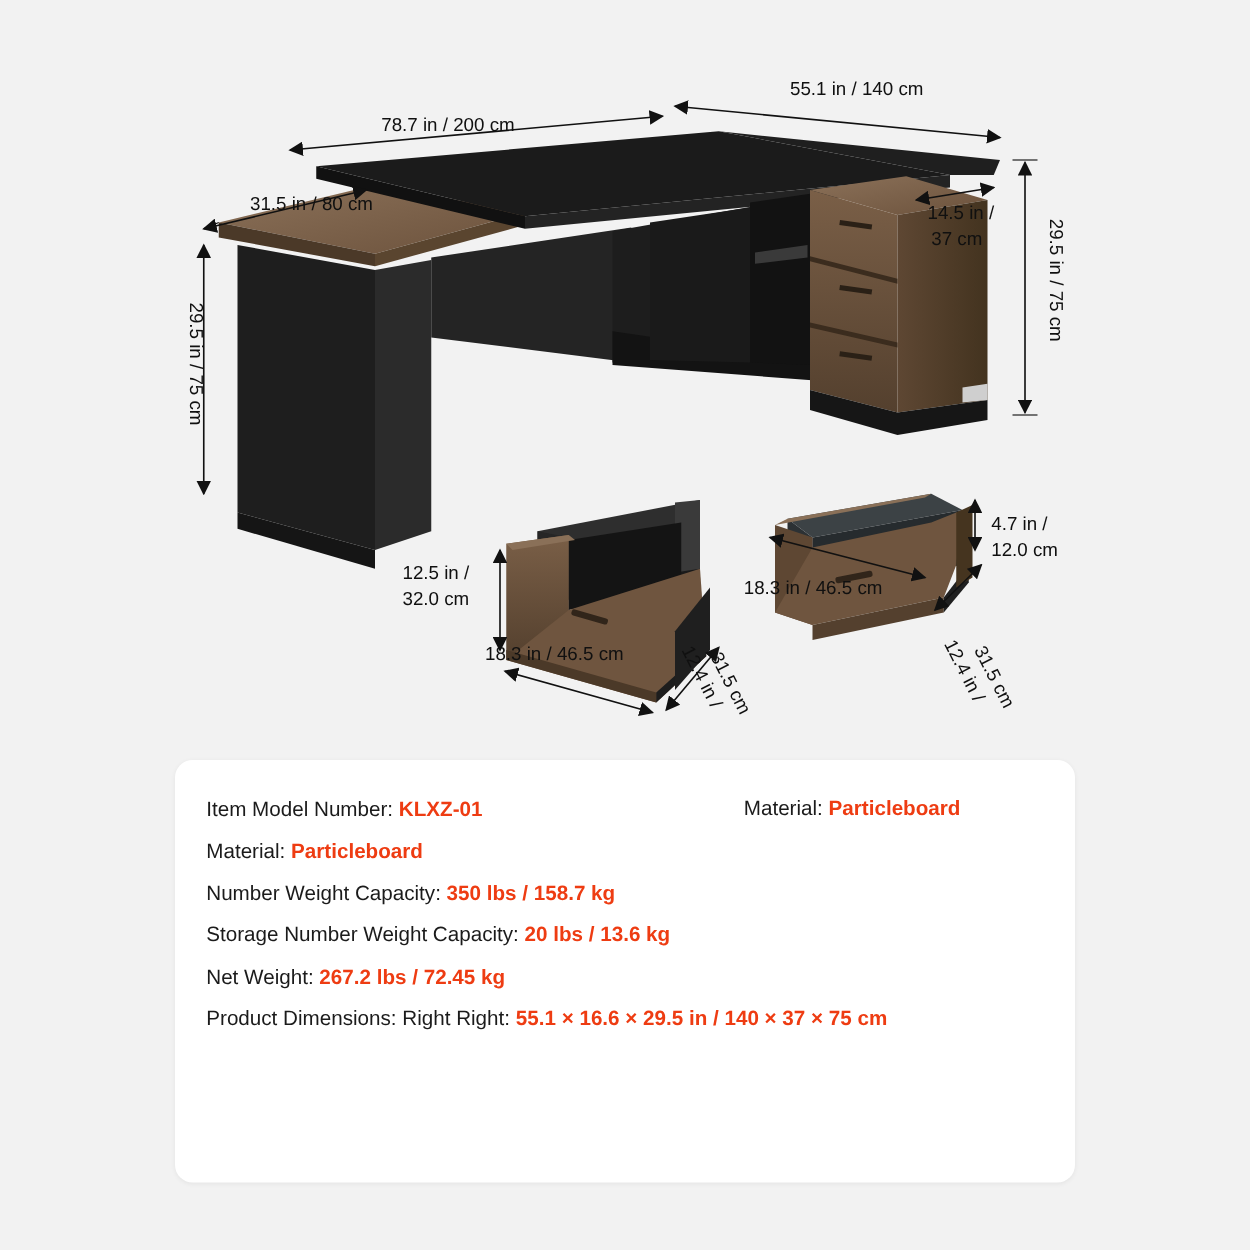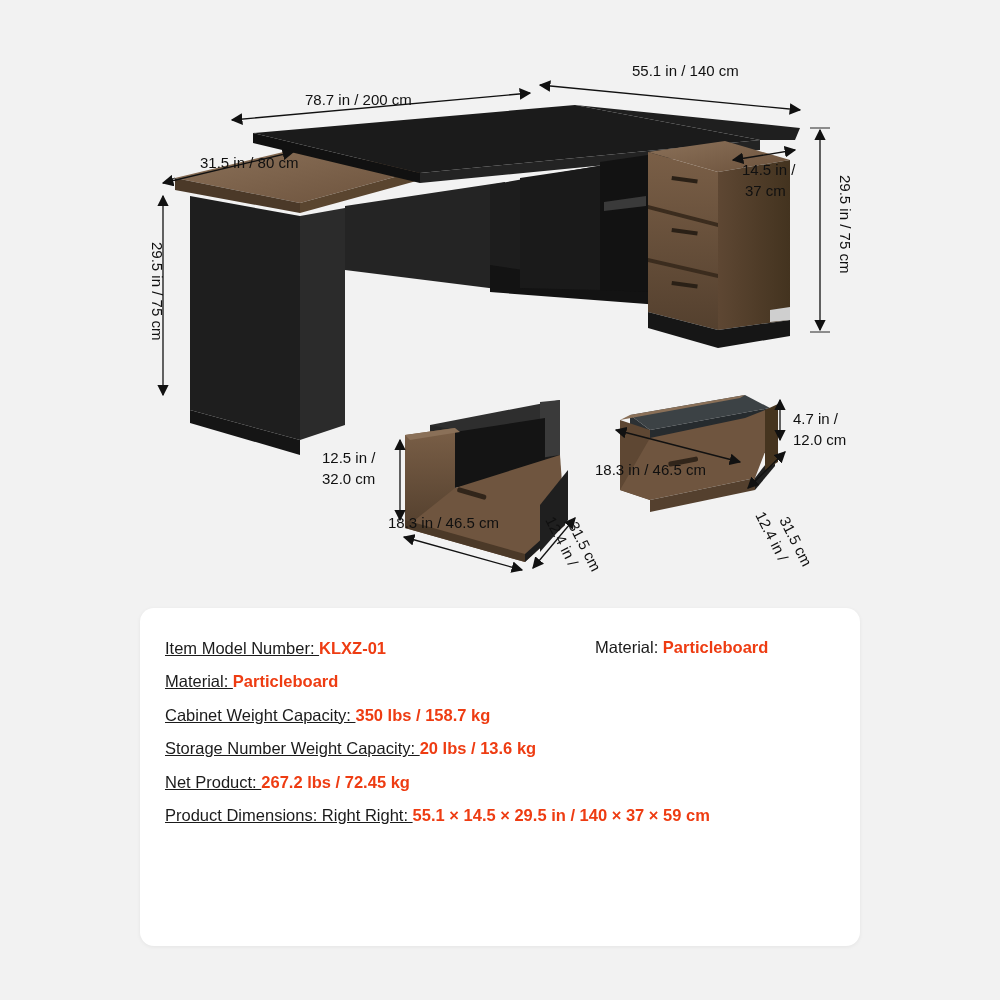--- a/index.html
+++ b/index.html
@@ -48,21 +48,21 @@
     color: #1b1b1b;
     margin-bottom: 12px;
     line-height: 1.3;
     white-space: nowrap;
   }
   .spec-row .val {
     color: #ee3c12;
     font-weight: bold;
     text-align: right;
   }
-  .spec-row .lbl { font-weight: normal; text-decoration: underline; }
+  .spec-row .lbl { font-weight: normal; }
 
   .spec-right {
     position: absolute;
     left: 455px;
     top: 30px;
     font-size: 16.5px;
     color: #1b1b1b;
     white-space: nowrap;
   }
   .spec-right .val {
@@ -256,34 +256,34 @@
 
     <div class="spec-row">
       <span class="lbl">Item Model Number: </span><span class="val">KLXZ-01</span>
     </div>
 
     <div class="spec-row">
       <span class="lbl">Material: </span><span class="val">Particleboard</span>
     </div>
 
     <div class="spec-row">
-      <span class="lbl">Cabinet Weight Capacity: </span><span class="val">350 lbs / 158.7 kg</span>
+      <span class="lbl">Number Weight Capacity: </span><span class="val">350 lbs / 158.7 kg</span>
     </div>
 
 
     <div class="spec-row">
       <span class="lbl">Storage Number Weight Capacity: </span><span class="val">20 lbs / 13.6 kg</span>
     </div>
 
     <div class="spec-row">
-      <span class="lbl">Net Product: </span><span class="val">267.2 lbs / 72.45 kg</span>
-    </div>
-
-
-    <div class="spec-row">
-      <span class="lbl">Product Dimensions: Right Right: </span><span class="val">55.1 × 14.5 × 29.5 in / 140 × 37 × 59 cm</span>
+      <span class="lbl">Net Weight: </span><span class="val">267.2 lbs / 72.45 kg</span>
+    </div>
+
+
+    <div class="spec-row">
+      <span class="lbl">Product Dimensions: Right Right: </span><span class="val">55.1 × 16.6 × 29.5 in / 140 × 37 × 75 cm</span>
     </div>
   </div>
 
   <div class="spec-right">
     <span class="lbl">Material: </span><span class="val">Particleboard</span>
   </div>
 </div>
 
 </body></html>

